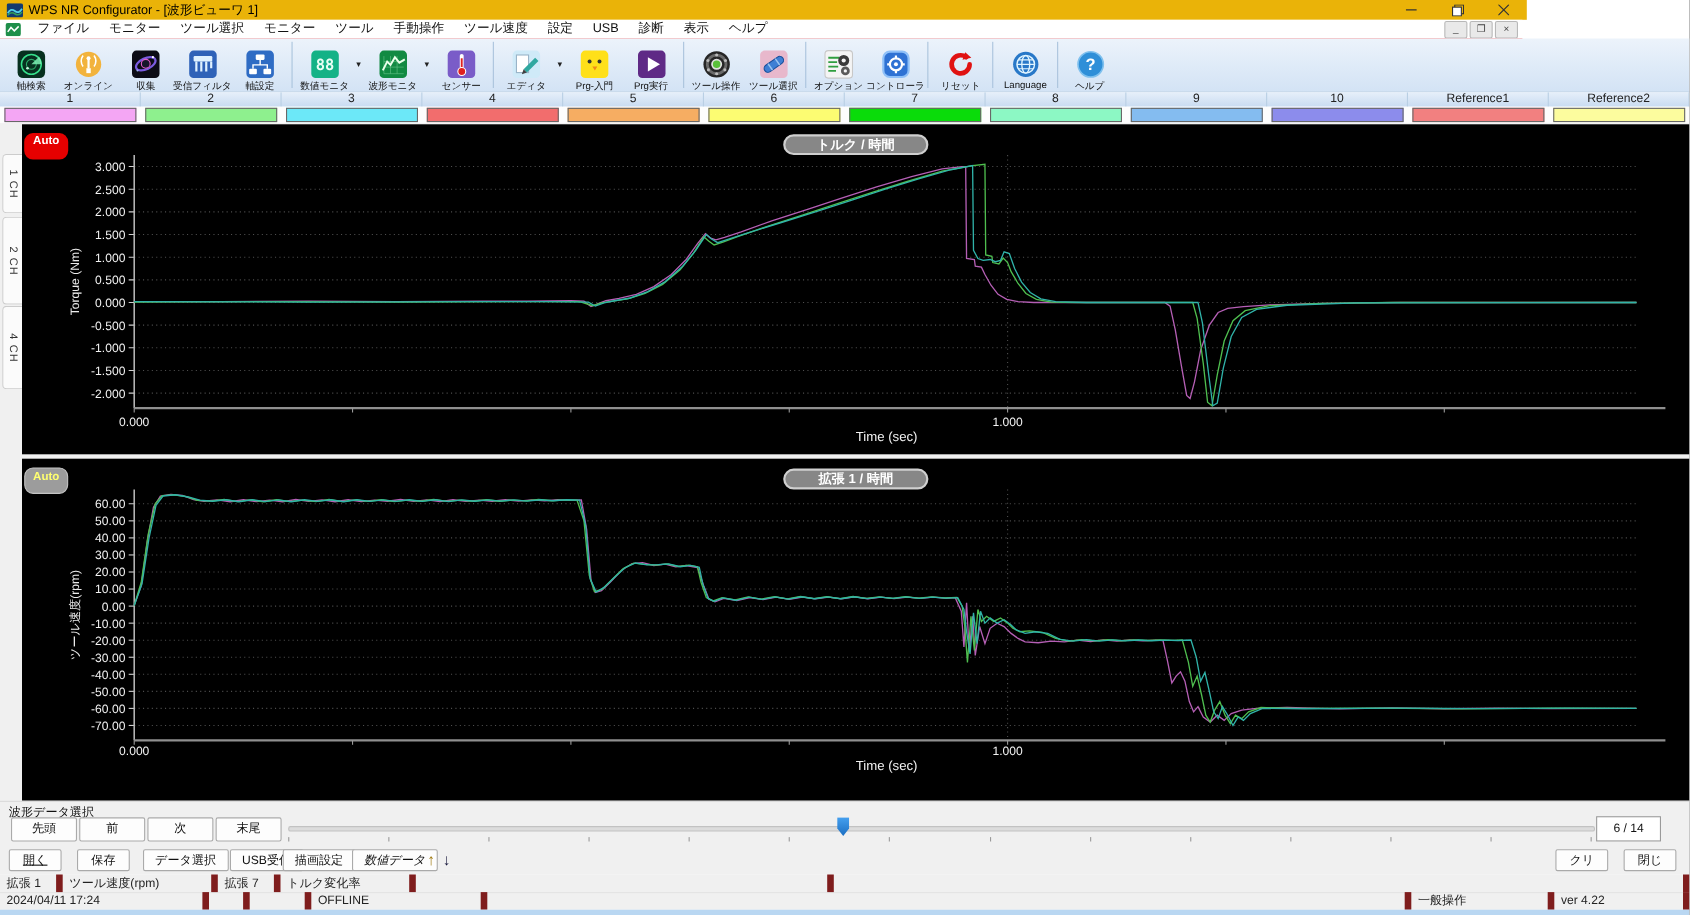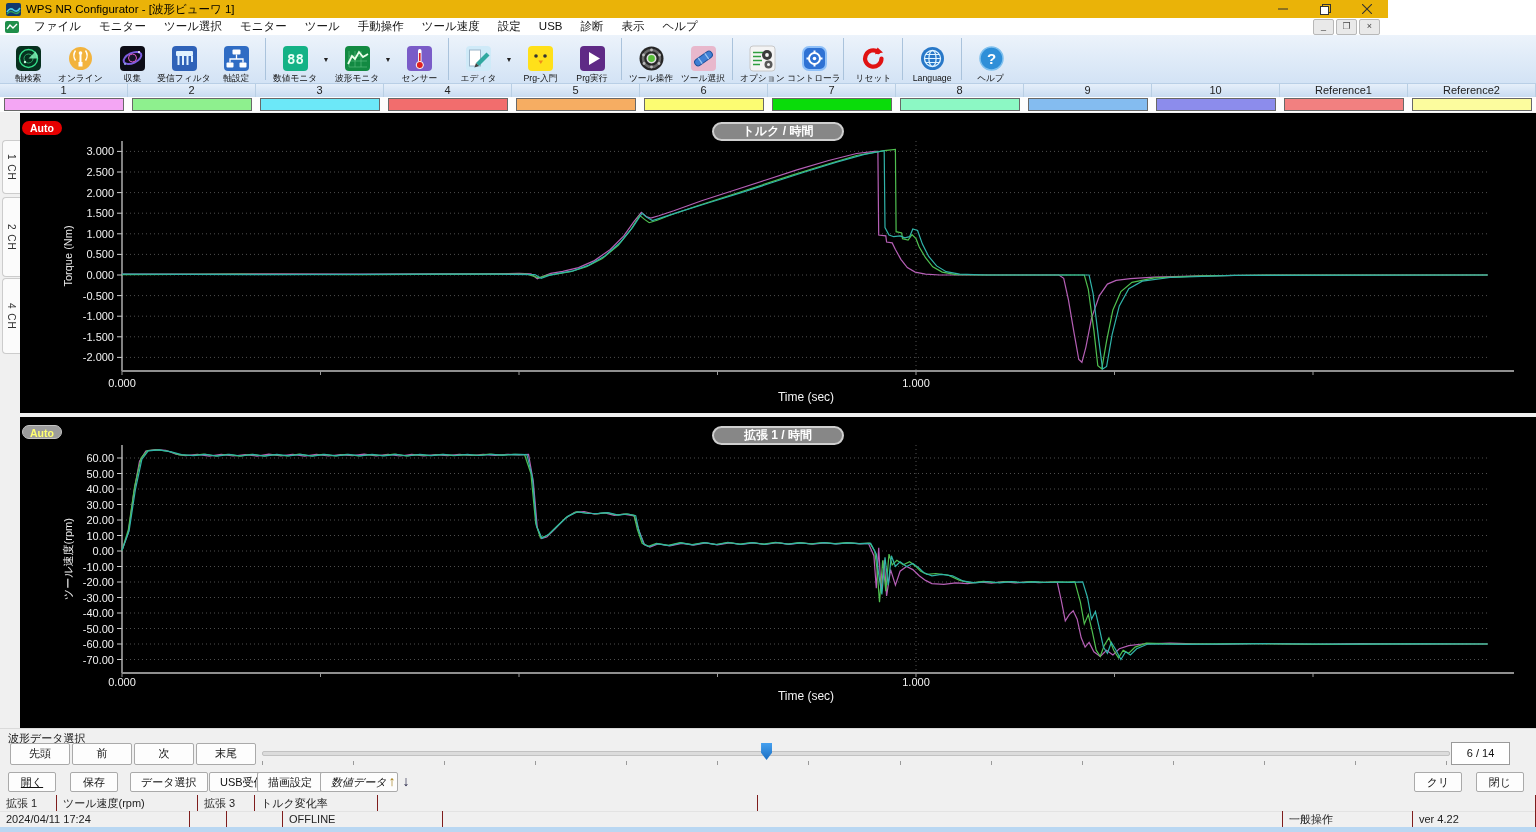--- a/index.html
+++ b/index.html
@@ -34,21 +34,21 @@
   #chanswatches{position:absolute;left:0;top:97px;width:1536px;height:15px;background:#fdfdfd;display:flex;}
   .chan-sw-col{flex:1;display:flex;align-items:center;justify-content:center;}
   .chan-sw{width:92%;height:11px;border:1px solid #686868;}
   
   #chartarea{position:absolute;left:0;top:112px;width:1536px;height:616px;background:#f0f0f0;}
   #sidetabs{position:absolute;left:0;top:0;width:20px;height:616px;background:#f0f0f0;}
   .side-tab{position:absolute;left:2px;width:17px;background:#fbfbfb;border:1px solid #cccccc;border-right:none;
             border-radius:4px 0 0 4px;display:flex;align-items:center;justify-content:center;}
   .side-tab span{writing-mode:vertical-rl;font-size:10px;color:#333;letter-spacing:1px;}
   .chart-panel{position:absolute;left:20px;width:1516px;background:#000;}
-  .auto-badge{position:absolute;left:2px;top:8px;width:40px;height:14px;border-radius:8px;
+  .auto-badge{position:absolute;left:2px;top:8px;width:40px;height:24px;border-radius:8px;
               font-size:10.5px;font-weight:bold;text-align:center;line-height:14px;}
   .auto-red{background:#e60000;color:#fff;}
   .auto-gray{background:#9c9c9c;color:#ffff70;border:1px solid #c4c4c4;box-sizing:border-box;}
   .chart-title-pill{position:absolute;left:50%;transform:translateX(-50%);top:9px;min-width:96px;
               background:#878787;border:2px solid #cfcfcf;border-radius:10px;color:#fff;
               font-size:12px;font-weight:bold;text-align:center;padding:0 16px;height:15px;line-height:15px;}
   .chart-svg{position:absolute;left:0;top:0;}
   
   #bottompanel{position:absolute;left:0;top:728px;width:1536px;height:67px;background:#f0f0f0;border-top:1px solid #dadada;box-sizing:border-box;}
   #navlabel{position:absolute;left:8px;top:2px;font-size:11px;color:#111;}
@@ -63,21 +63,21 @@
            font-size:11px;text-align:center;line-height:21px;}
   .act-btn{position:absolute;top:43px;height:20px;background:#fdfdfd;border:1px solid #aaaaaa;border-radius:2px;
            font-size:11px;text-align:center;line-height:19px;color:#111;padding:0 10px;box-sizing:border-box;}
   .arrow-btn{position:absolute;top:43px;width:14px;height:20px;font-size:14px;font-weight:bold;line-height:19px;text-align:center;}
   
   #statusbar{position:absolute;left:0;top:795px;width:1536px;height:32px;background:#f0f0f0;font-size:11px;color:#222;}
   #statusrow1{position:absolute;left:0;top:0;width:1536px;height:16px;display:grid;
               grid-template-columns:57px 141px 57px 123px 380px 1fr;border-bottom:1px solid #e3e3e3;}
   #statusrow2{position:absolute;left:0;top:16px;width:1536px;height:16px;display:grid;
               grid-template-columns:190px 37px 56px 160px 840px 130px 1fr;}
-  .st-cell{border-right:1px solid #7f1d1d;padding:0 6px;line-height:16px;white-space:nowrap;overflow:hidden;}
+  .st-cell{border-right:6px solid #7f1d1d;padding:0 6px;line-height:16px;white-space:nowrap;overflow:hidden;}
   .st-center{text-align:left;}
   #bottomstrip{position:absolute;left:0;top:827px;width:1536px;height:5px;background:#b9d7f2;}
 </style>
 </head>
 <body>
 
 <div id="app">
 
   <div id="titlebar">
     <span class="appicon">
@@ -545,21 +545,21 @@
         <div class="arrow-btn" style="left: 399px; color: rgb(22, 22, 58);">↓</div>
         <div class="act-btn" style="left: 1414px; width: 48px;">クリア</div>
         <div class="act-btn" style="left: 1476px; width: 48px;">閉じる</div>
       </div>
   </div>
 
   <div id="statusbar">
     <div id="statusrow1">
         <div class="st-cell">拡張 1</div>
         <div class="st-cell">ツール速度(rpm)</div>
-        <div class="st-cell">拡張 3</div>
+        <div class="st-cell">拡張 7</div>
         <div class="st-cell">トルク変化率</div>
         <div class="st-cell"></div>
         <div class="st-cell"></div>
       </div>
     <div id="statusrow2">
       <div class="st-cell">2024/04/11 17:24</div>
       <div class="st-cell"></div>
       <div class="st-cell"></div>
       <div class="st-cell st-center">OFFLINE</div>
       <div class="st-cell"></div>

